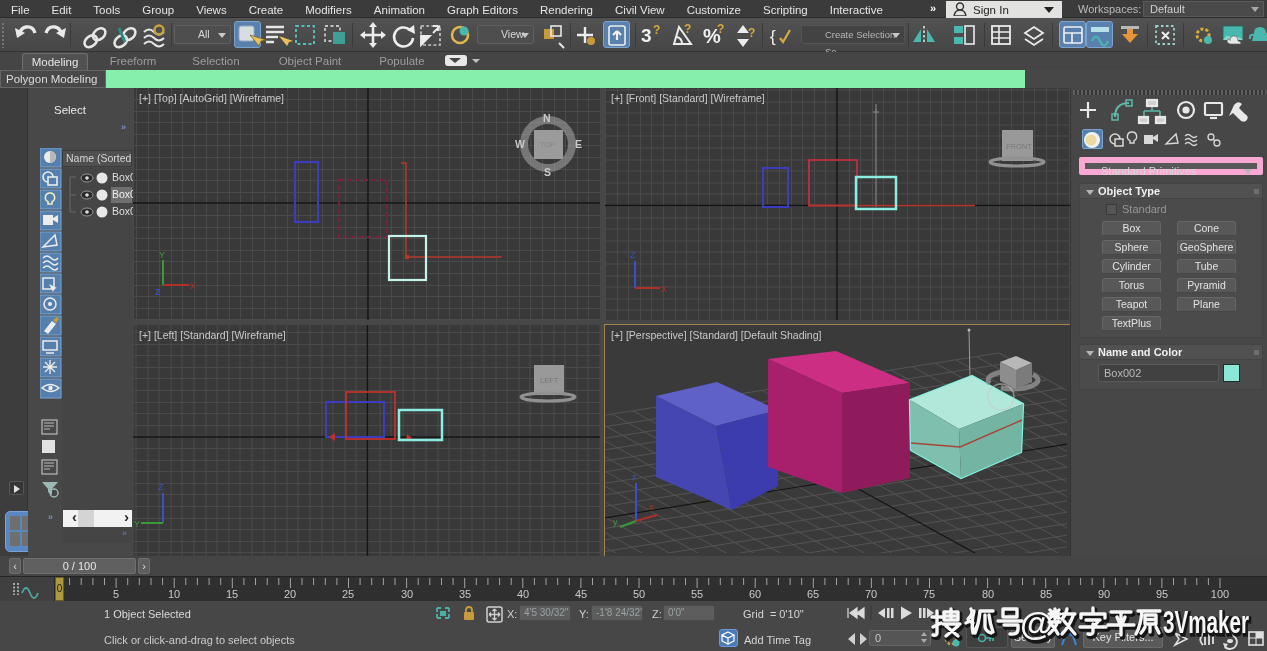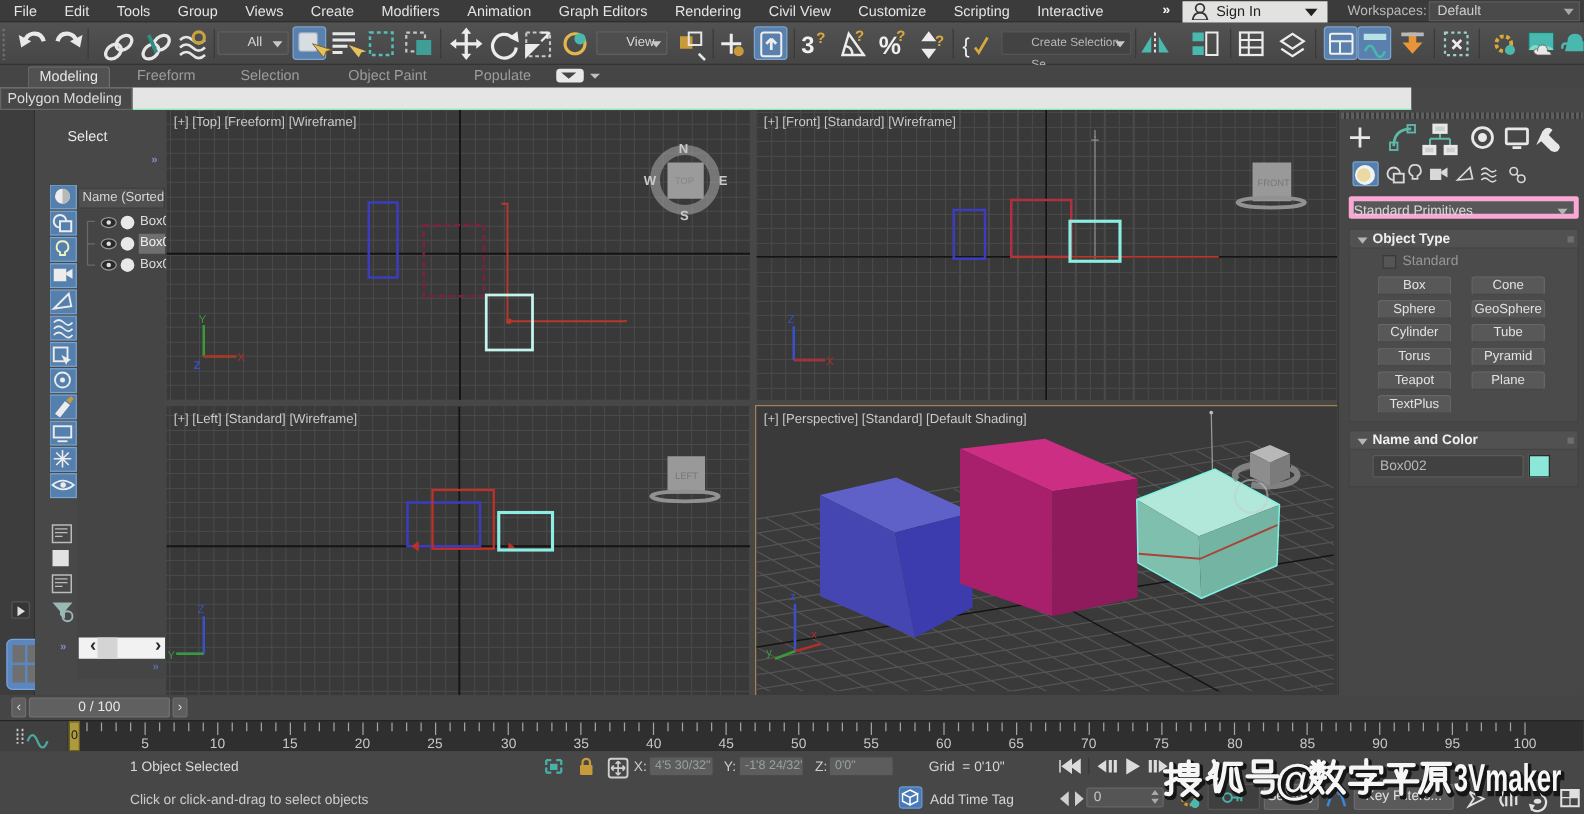--- a/index.html
+++ b/index.html
@@ -9,21 +9,21 @@
 
 #toolbar{position:absolute;left:0;top:18px;width:1267px;height:34px;background:linear-gradient(#525252,#464646);border-bottom:1px solid #333}
 .tsep{position:absolute;top:5px;width:1px;height:24px;background:#3a3a3a}
 .tdrop{position:absolute;top:7px;height:19px;background:#4e4e4e;border:1px solid #5f5f5f;border-radius:2px;color:#d8d8d8;font-size:10.5px;line-height:17px;padding-left:23px}
 .tdrop i{position:absolute;right:4px;top:7px;border:4px solid transparent;border-top:5px solid #c8c8c8}
 .thl{position:absolute;top:3px;width:27px;height:27px;background:#5a81ad;border:1px solid #7ba4cf;border-radius:3px}
 
 #ribbontabs{position:absolute;left:0;top:52px;width:1267px;height:18px;background:#454545}
 #ribbontabs .tab{position:absolute;top:1px;height:17px;color:#9d9d9d;font-size:11.5px;line-height:17px;text-align:center}
 #ribbontabs .active{background:#515151;border:1px solid #6e6e6e;border-bottom:none;border-radius:3px 3px 0 0;color:#e6e6e6}
-#polyrow{position:absolute;left:0;top:70px;width:1129px;height:18px;background:#e5e5e5;border-bottom:1px solid #86efac}
+#polyrow{position:absolute;left:0;top:70px;width:1025px;height:18px;background:#86efac;border-bottom:5px solid #86efac}
 #polybox{position:absolute;left:0;top:0;width:106px;height:18px;background:#484848;border:1px solid #666;color:#dcdcdc;font-size:11.5px;line-height:16px;padding-left:5px}
 
 #leftstrip{position:absolute;left:0;top:88px;width:28px;height:468px;background:#3d3d3d;border-right:1px solid #333}
 #sceneexp{position:absolute;left:28px;top:88px;width:104px;height:468px;background:#484848}
 
 .vp{position:absolute;background:#393939;overflow:hidden}
 .vplabel{position:absolute;left:6px;top:4px;color:#c9c9c9;font-size:10.5px;letter-spacing:0px}
 .grid{position:absolute;left:0;top:0;right:0;bottom:0;
  background-image:repeating-linear-gradient(to right,#4a4a4a 0,#4a4a4a 1px,transparent 1px,transparent 11.6px),repeating-linear-gradient(to bottom,#4a4a4a 0,#4a4a4a 1px,transparent 1px,transparent 11.6px)}
 
@@ -348,21 +348,21 @@
 <g>
           <circle cx="415" cy="56" r="24" fill="none" stroke="#aaaaaa" stroke-opacity="0.55" stroke-width="8"></circle>
           <rect x="401" y="42" width="29" height="29" fill="#9b9b9b"></rect>
           <text x="407" y="59" font-size="7.5" fill="#868686">TOP</text>
 <text x="410" y="34" font-size="10.5" font-weight="bold" fill="#c8c8c8">N</text>
           <text x="382" y="60" font-size="10.5" font-weight="bold" fill="#c8c8c8">W</text>
           <text x="442" y="60" font-size="10.5" font-weight="bold" fill="#c8c8c8">E</text>
           <text x="411" y="88" font-size="10.5" font-weight="bold" fill="#c8c8c8">S</text>
         </g>
 </svg>
-<div class="vplabel">[+] [Top] [Freeform] [Wireframe]</div>
+<div class="vplabel">[+] [Top] [AutoGrid] [Wireframe]</div>
 </div>
 
 <div class="vp" style="left:605px;top:88px;width:465px;height:232px">
 <div class="grid" style="background-position:0px 1.5px"></div>
 <svg width="465" height="232" style="position:absolute;left:0;top:0">
 <path d="M232 0 V232 M0 117.5 H465" stroke="#141414" stroke-width="1.5" fill="none"></path>
 <path d="M271 21 V119" stroke="#909090" stroke-width="1"></path>
         <path d="M268 24 h6 M271 16 v6" stroke="#909090" stroke-width="1"></path>
 <rect x="158" y="80" width="25" height="39" fill="none" stroke="#3c3cc0" stroke-width="2"></rect>
 <rect x="204" y="72" width="48" height="45.5" fill="none" stroke="#b03040" stroke-width="2"></rect>
@@ -484,21 +484,21 @@
         <rect x="44" y="13" width="8" height="7" fill="#474747" stroke="#d8d8d8" stroke-width="1.5"></rect>
 <path d="M61 6 a4.5 4.5 0 0 1 2 8.6 v2.4 h-4 v-2.4 a4.5 4.5 0 0 1 2 -8.6z" fill="none" stroke="#d8d8d8" stroke-width="1.4"></path>
 <rect x="73" y="9" width="9" height="9" fill="#d8d8d8"></rect>
         <path d="M82 11 l5 -3 v8 l-5 -3z" fill="#d8d8d8"></path>
 <path d="M95 18 L105 8 L107 17z" fill="none" stroke="#d8d8d8" stroke-width="1.4"></path>
 <path d="M114 10 q3 -3 6 0 t6 0 M114 14 q3 -3 6 0 t6 0 M114 18 q3 -3 6 0 t6 0" fill="none" stroke="#d8d8d8" stroke-width="1.2"></path>
 <circle cx="140" cy="11" r="3" fill="none" stroke="#d8d8d8" stroke-width="1.3"></circle>
         <circle cx="146" cy="17" r="3" fill="none" stroke="#d8d8d8" stroke-width="1.3"></circle>
         <path d="M142 13 l2 2" stroke="#d8d8d8" stroke-width="1.3"></path>
 </svg>
-<div style="position:absolute;left:8px;top:69px;width:184px;height:18px;background:#585858;border:4px solid #f9a8d4;border-radius:2px;color:#d8d8d8;font-size:11px;line-height:16px;padding-left:0">Standard Primitives<span style="position:absolute;right:5px;top:6px;border:4px solid transparent;border-top:5px solid #b5b5b5"></span></div>
+<div style="position:absolute;left:8px;top:69px;width:184px;height:18px;background:#585858;border:6px solid #f9a8d4;border-radius:2px;color:#d8d8d8;font-size:11px;line-height:16px;padding-left:16px">Standard Primitives<span style="position:absolute;right:5px;top:6px;border:4px solid transparent;border-top:5px solid #b5b5b5"></span></div>
 <div class="rollhead" style="top:95px">Object Type</div>
 <div style="position:absolute;left:8px;top:111px;width:184px;height:139px;background:#4b4b4b;border:1px solid #424242;border-top:none"></div>
 <div style="position:absolute;left:35px;top:116px;width:11px;height:11px;background:#555;border:1px solid #3a3a3a"></div>
 <div style="position:absolute;left:51px;top:115px;color:#969696;font-size:11px">Standard</div>
 <div class="pbtn" style="left:31px;top:133px">Box</div>
       <div class="pbtn" style="left:106px;top:133px">Cone</div>
 <div class="pbtn" style="left:31px;top:152px">Sphere</div>
       <div class="pbtn" style="left:106px;top:152px">GeoSphere</div>
 <div class="pbtn" style="left:31px;top:171px">Cylinder</div>
       <div class="pbtn" style="left:106px;top:171px">Tube</div>

